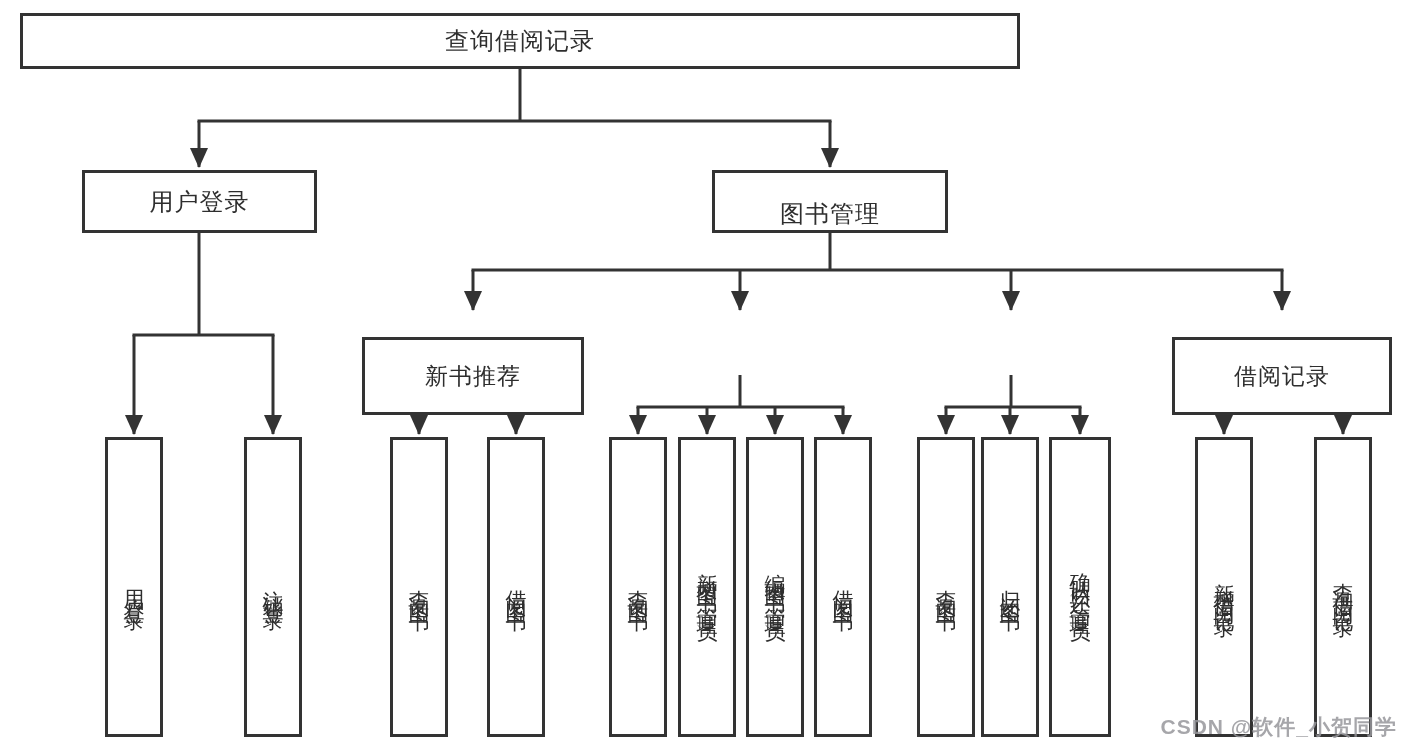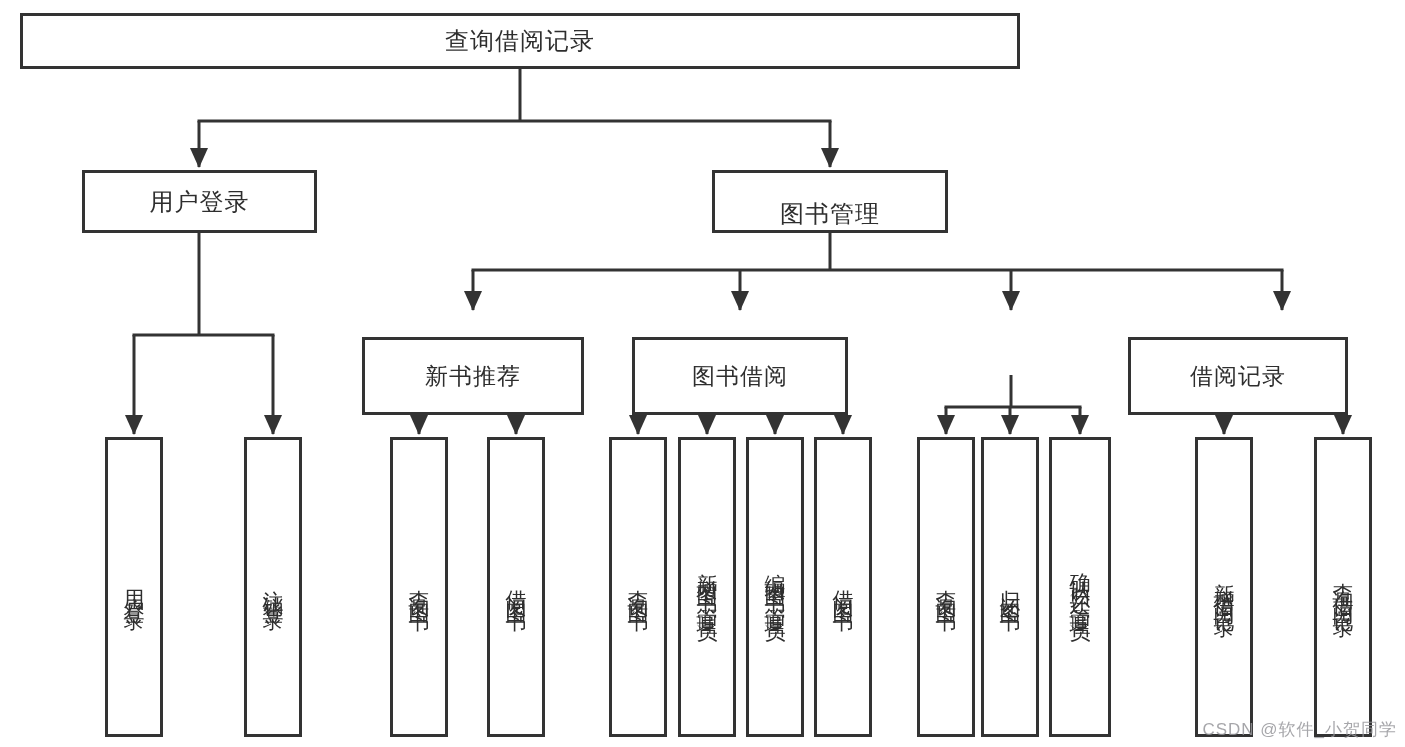--- a/index.html
+++ b/index.html
@@ -34,25 +34,26 @@
     writing-mode:vertical-rl;
     text-orientation:upright;
     font-size:21px;
     letter-spacing:7px;
     color:#2e2e2e;
     white-space:nowrap;
   }
   .watermark {
     position:absolute;
     right:8px; bottom:6px;
-    font-size:17px;
+    font-size:21px;
     color:rgba(150,150,155,0.85);
     letter-spacing:1px;
     z-index:2;
     white-space:nowrap;
+    font-weight:bold;
   }
 </style>
 </head>
 <body>
 
 <div class="canvas">
 
   <svg class="connectors" viewBox="0 0 1405 747" xmlns="http://www.w3.org/2000/svg">
     <defs>
       <marker id="arrow" markerUnits="userSpaceOnUse" markerWidth="20" markerHeight="18" refX="19" refY="9" orient="auto">
@@ -110,24 +111,21 @@
   <div class="node hnode lvl2" style="left:82px;width:235px;">
     <span>用户登录</span>
   </div>
   <div class="node hnode lvl2" style="left:712px;width:236px;align-items:flex-end;">
     <span>图书管理</span>
   </div>
 
   <div class="node hnode lvl3" style="left:362px;width:222px;">
     <span>新书推荐</span>
   </div>
-  <div class="node hnode lvl3" style="left:632px;width:216px;">
-    <span>图书借阅</span>
-  </div>
-  <div class="node hnode lvl3" style="left:1128px;width:220px;">
+  <div class="node hnode lvl3" style="left:1172px;width:220px;">
     <span>借阅记录</span>
   </div>
 
   <div class="node vbox" style="left:105px;">
     <span class="vtext">用户登录</span>
   </div>
   <div class="node vbox" style="left:244px;">
     <span class="vtext">注销登录</span>
   </div>
 

